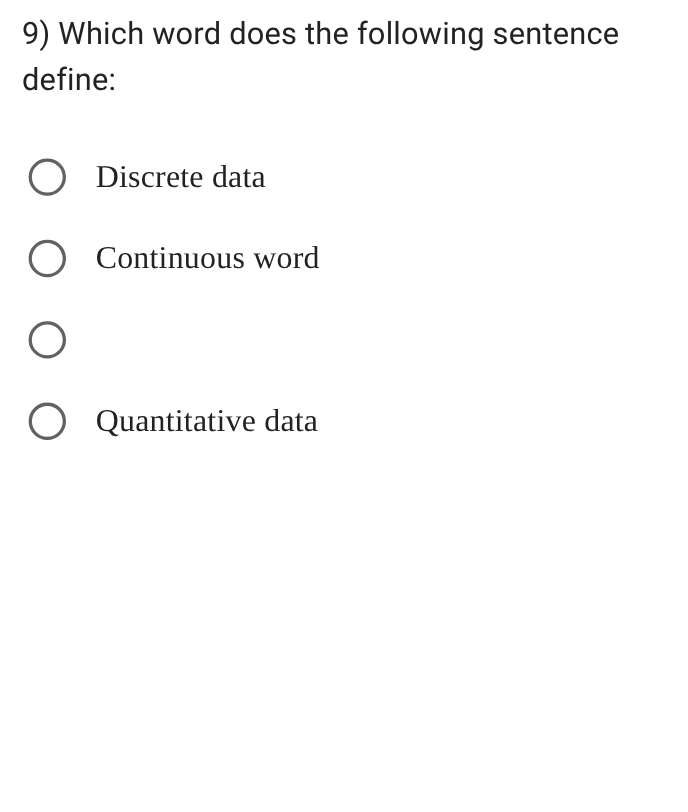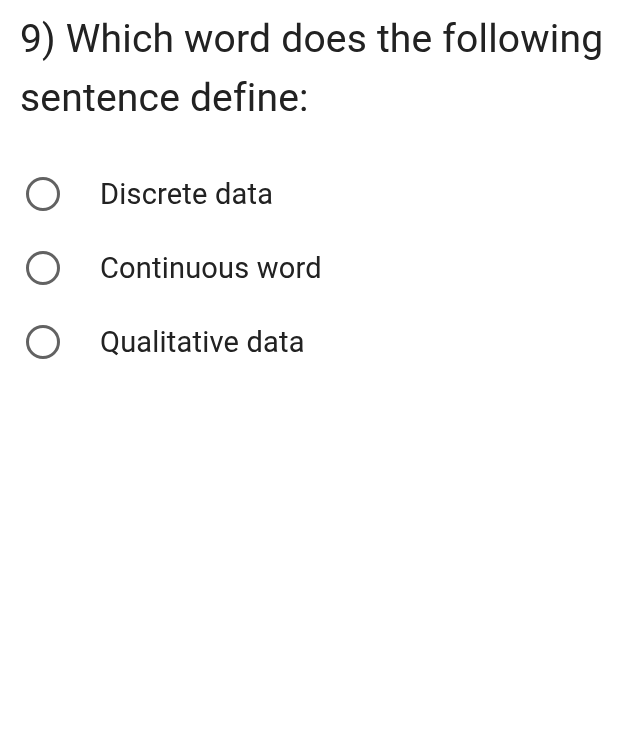--- a/index.html
+++ b/index.html
@@ -9,37 +9,38 @@
     }
     body {
       font-family: Roboto, Arial, sans-serif;
       background: #ffffff;
       width: 625px;
       height: 738px;
       padding: 10px 20px 20px 20px;
       color: #222222;
     }
     .question-text {
-      font-size: 39px;
+      font-size: 28px;
       line-height: 1.5;
       font-weight: 400;
       letter-spacing: 0.2px;
       margin-bottom: 50px;
     }
     .options {
       display: flex;
       flex-direction: column;
       gap: 40px;
       padding-left: 6px;
     }
     .option {
       display: flex;
       align-items: center;
-      gap: 40px;
+      gap: 27px;
       cursor: pointer;
+      font-family: Liberation Serif, serif;
     }
     .radio-circle {
       width: 34px;
       height: 34px;
       border: 3px solid #626262;
       border-radius: 50%;
       flex-shrink: 0;
     }
     .option-label {
       font-size: 29px;
@@ -60,15 +61,18 @@
   <div class="option">
     <span class="radio-circle"></span>
     <span class="option-label">Discrete data</span>
   </div>
   <div class="option">
     <span class="radio-circle"></span>
     <span class="option-label">Continuous word</span>
   </div>
   <div class="option">
     <span class="radio-circle"></span>
-    <span class="option-label">Qualitative data</span>
+  </div>
+  <div class="option">
+    <span class="radio-circle"></span>
+    <span class="option-label">Quantitative data</span>
   </div>
 </div>
 
 </body></html>

